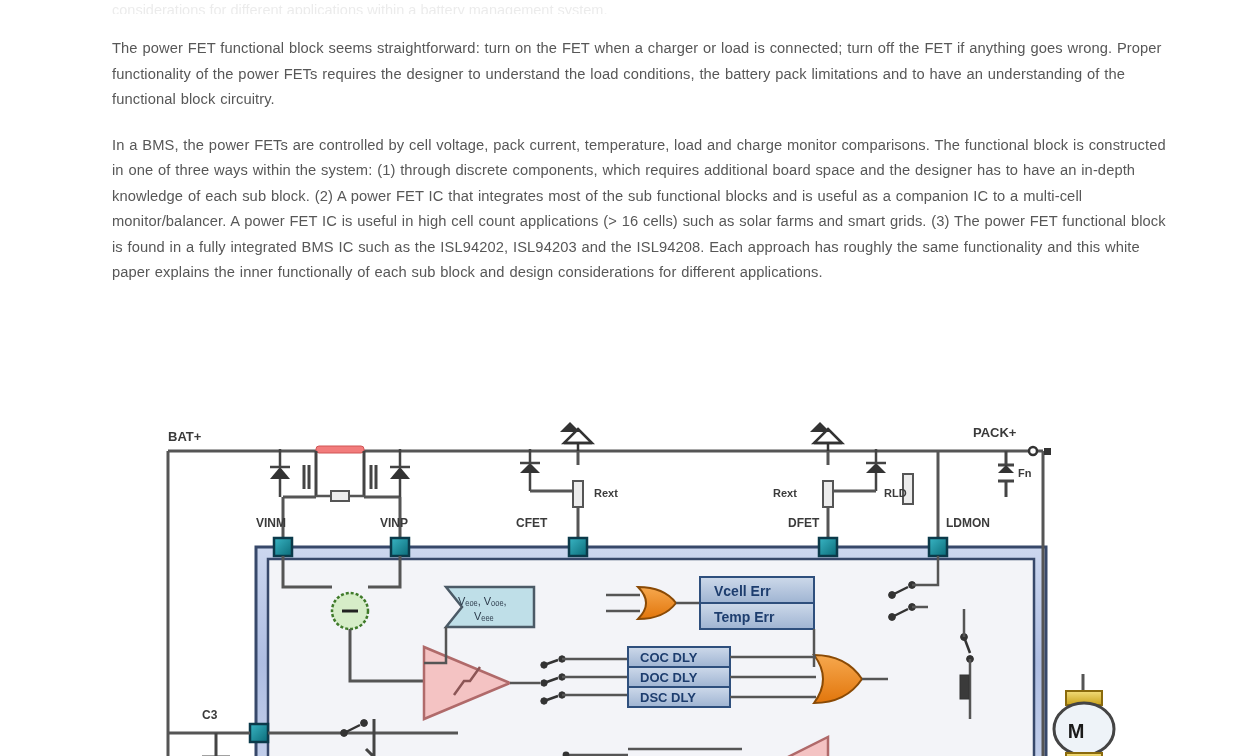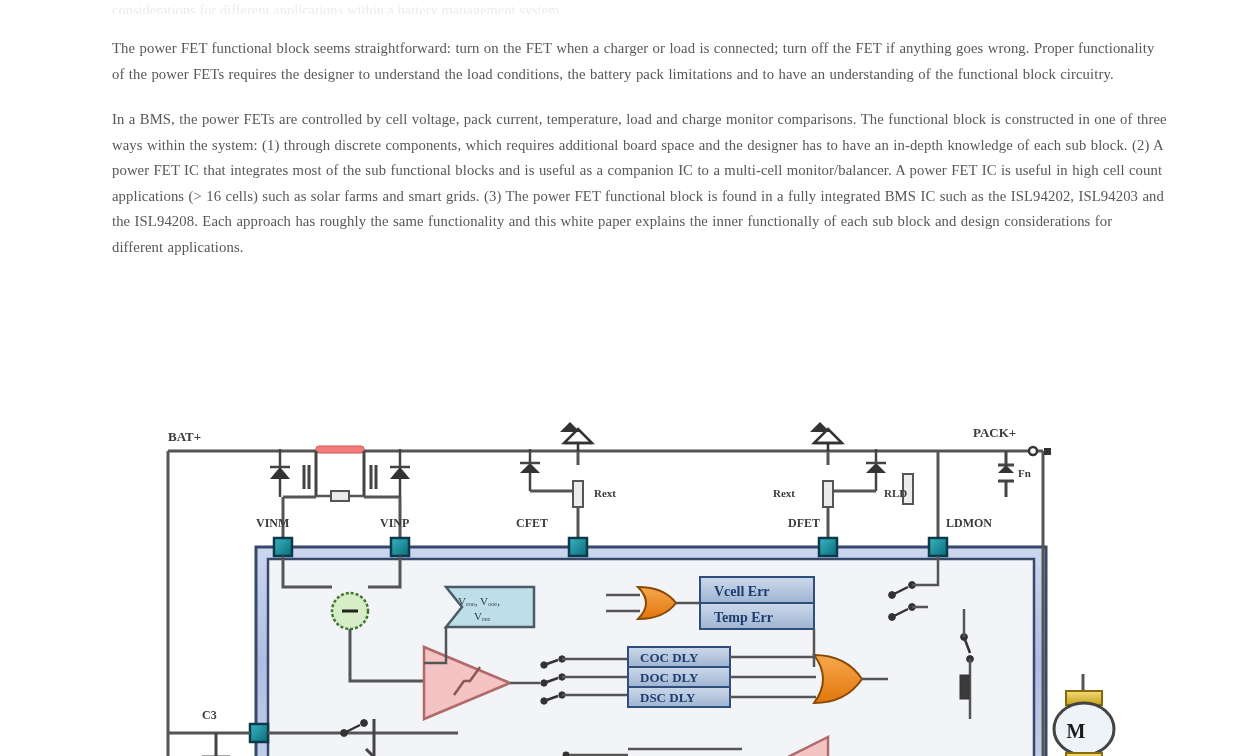--- a/index.html
+++ b/index.html
@@ -7,21 +7,20 @@
   body{
     width:1256px;height:756px;
     background:#ffffff;
     font-family:"Liberation Sans", sans-serif;
     overflow:hidden;
     position:relative;
   }
   .page{
     position:absolute;inset:0;
     background:#ffffff;
-    font-family:Liberation Serif, serif;
   }
 
   
   .doc-text{
     position:absolute;
     left:112px; top:0px;
     width:1055px;
   }
   .clipped-line{
     height:14px;

